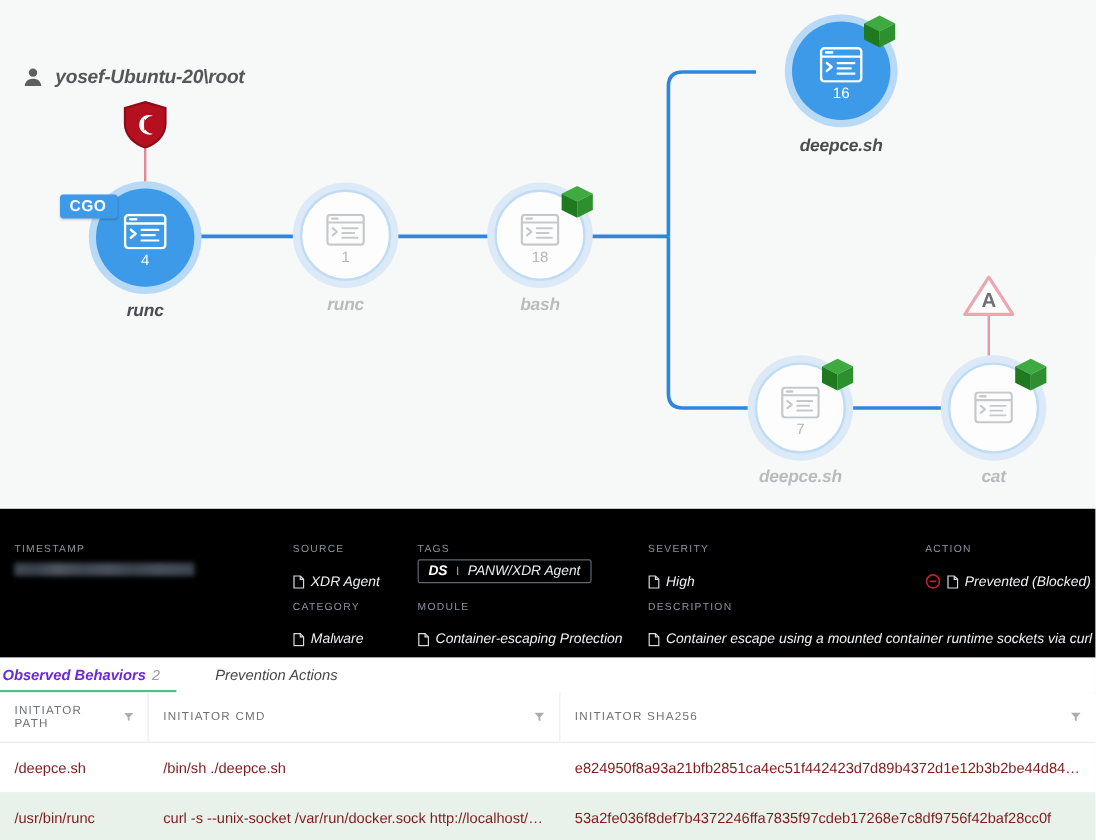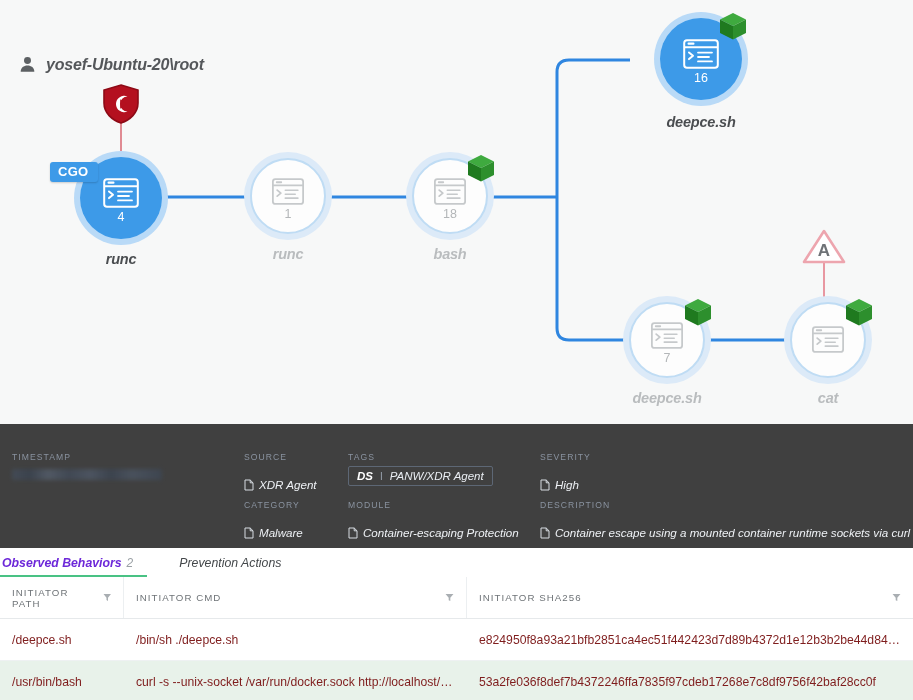--- a/index.html
+++ b/index.html
@@ -68,21 +68,21 @@
     box-shadow:0 1px 2px rgba(0,0,0,.18);
   }
 
   .cube{position:absolute;}
   .shield{position:absolute;}
   .warn-tri{position:absolute;}
 
   
   #details{
     position:absolute;left:0;top:424px;width:913px;height:124px;
-    background:#404040;
+    background:#000000;
     box-sizing:border-box;
     padding:2px;
   }
   .dfield{position:absolute;}
   .dlabel{
     font-size:8.6px;letter-spacing:1.05px;color:#8a93a0;
     font-weight:normal;text-transform:uppercase;
     font-family:"Liberation Sans",sans-serif;
   }
   .dval{
@@ -344,20 +344,34 @@
       <div class="dlabel">SEVERITY</div>
       <div class="dval">
         <svg class="doc-ico" width="10" height="12" viewBox="0 0 10 12">
           <path d="M1 1 H6.2 L9 3.8 V11 H1 Z" fill="none" stroke="#d7dce2" stroke-width="1"></path>
           <path d="M6.2 1 V3.8 H9" fill="none" stroke="#d7dce2" stroke-width="1"></path>
         </svg>
         <span>High</span>
       </div>
     </div>
 
+    <div class="dfield" style="left:771px;top:28px;">
+      <div class="dlabel">ACTION</div>
+      <div class="dval">
+        <svg width="13" height="13" viewBox="0 0 14 14">
+          <circle cx="7" cy="7" r="5.8" fill="none" stroke="#c0202e" stroke-width="1.5"></circle>
+          <path d="M4.1 7 H9.9" stroke="#c0202e" stroke-width="1.5"></path>
+        </svg>
+        <svg class="doc-ico" width="10" height="12" viewBox="0 0 10 12">
+          <path d="M1 1 H6.2 L9 3.8 V11 H1 Z" fill="none" stroke="#d7dce2" stroke-width="1"></path>
+          <path d="M6.2 1 V3.8 H9" fill="none" stroke="#d7dce2" stroke-width="1"></path>
+        </svg>
+        <span>Prevented (Blocked)</span>
+      </div>
+    </div>
 
 
     <div class="dfield" style="left:244px;top:76px;">
       <div class="dlabel">CATEGORY</div>
       <div class="dval">
         <svg class="doc-ico" width="10" height="12" viewBox="0 0 10 12">
           <path d="M1 1 H6.2 L9 3.8 V11 H1 Z" fill="none" stroke="#d7dce2" stroke-width="1"></path>
           <path d="M6.2 1 V3.8 H9" fill="none" stroke="#d7dce2" stroke-width="1"></path>
         </svg>
         <span>Malware</span>
@@ -421,20 +435,20 @@
       </div>
     </div>
 
     <div class="trow">
       <div class="td col0">/deepce.sh</div>
       <div class="td col1">/bin/sh ./deepce.sh</div>
       <div class="td col2">e824950f8a93a21bfb2851ca4ec51f442423d7d89b4372d1e12b3b2be44d84e0</div>
     </div>
 
     <div class="trow hl">
-      <div class="td col0">/usr/bin/bash</div>
+      <div class="td col0">/usr/bin/runc</div>
       <div class="td col1">curl -s --unix-socket /var/run/docker.sock http://localhost/info</div>
       <div class="td col2">53a2fe036f8def7b4372246ffa7835f97cdeb17268e7c8df9756f42baf28cc0f</div>
     </div>
 
   </div>
 
 </div>
 
 </body></html>

